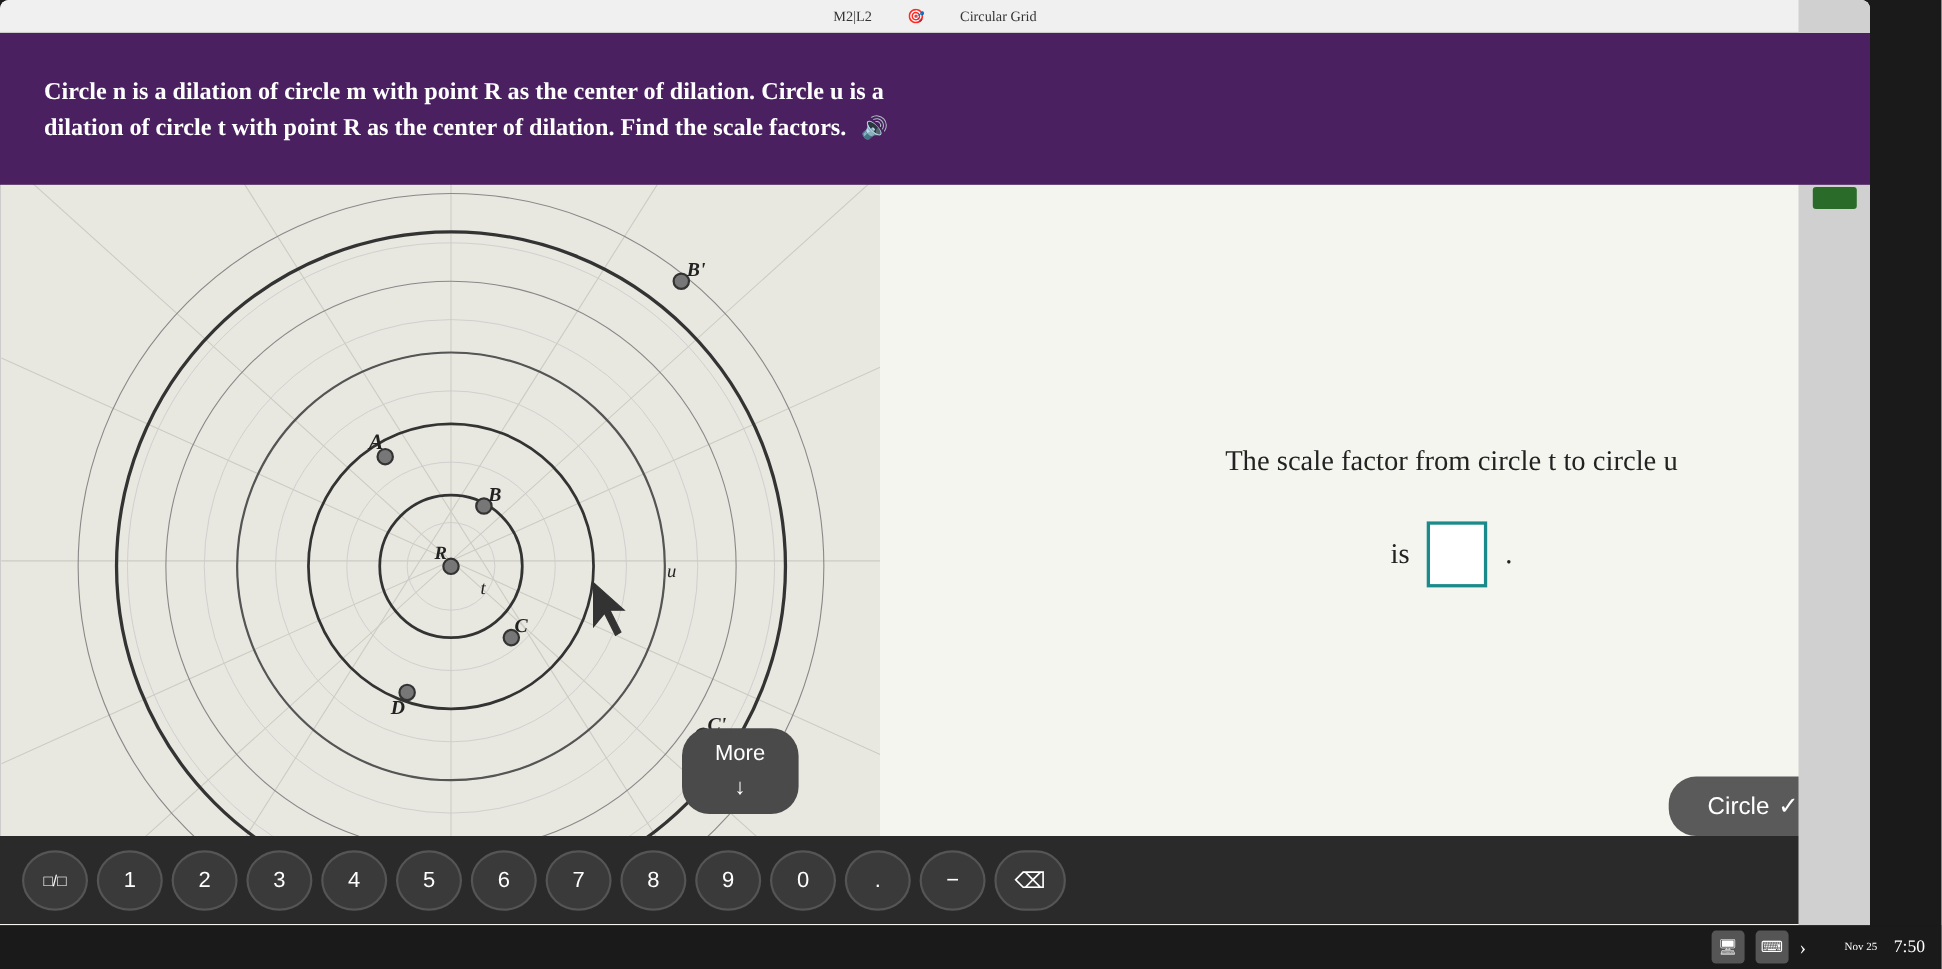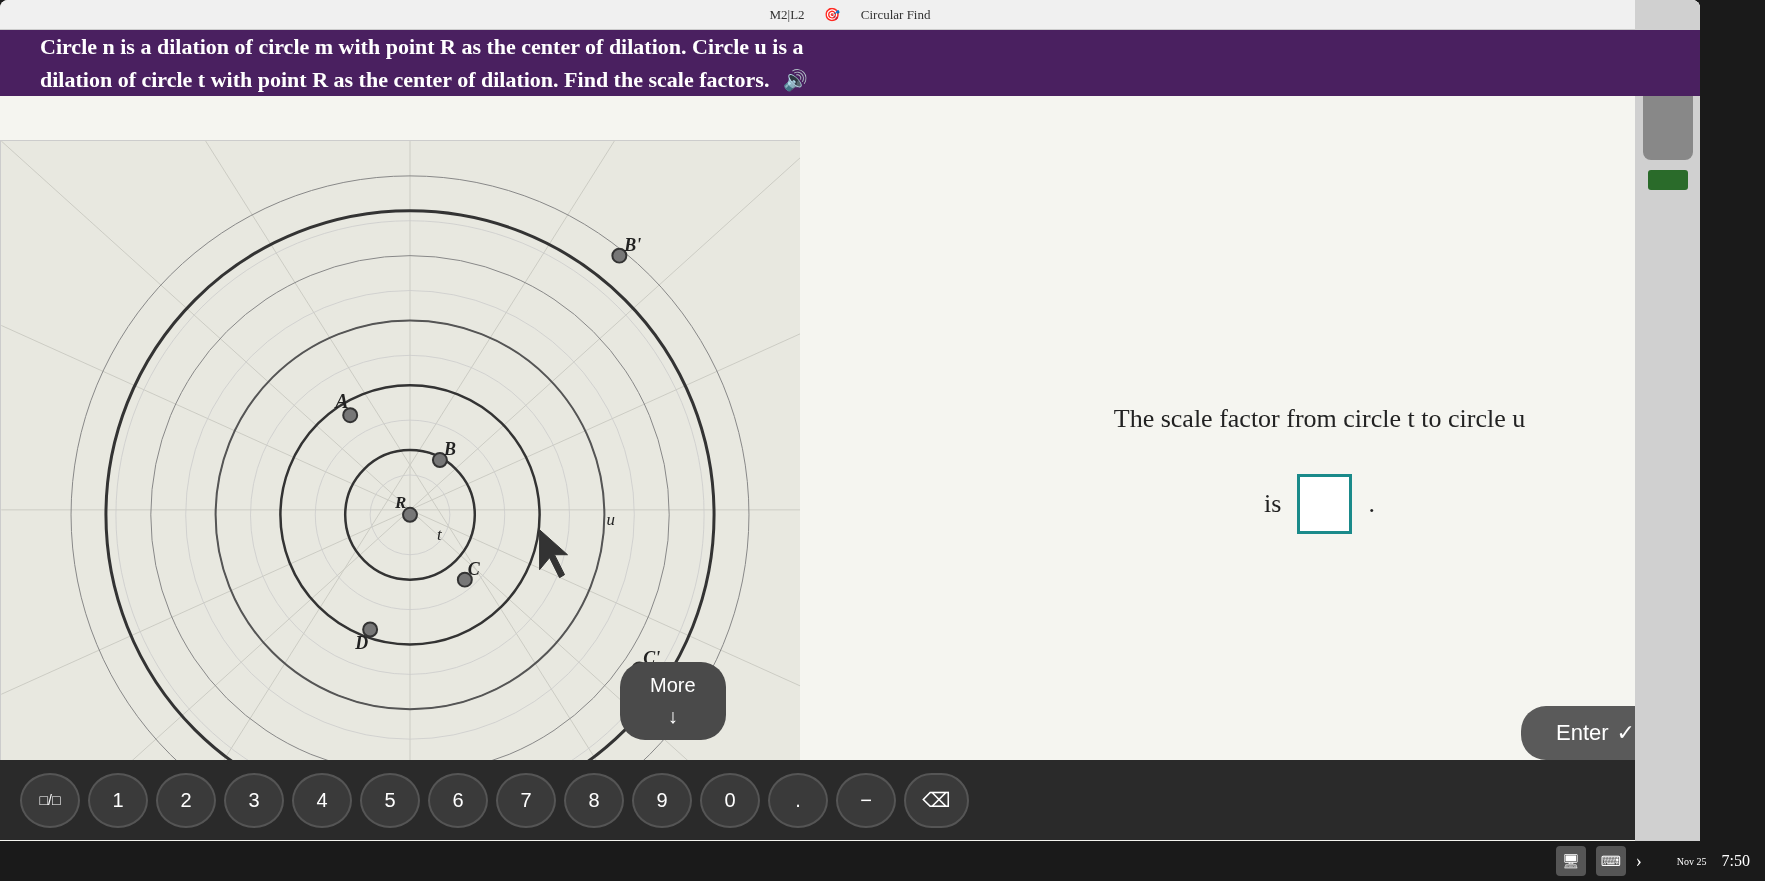--- a/index.html
+++ b/index.html
@@ -28,35 +28,35 @@
     .top-header {
       position: absolute;
       top: 0;
       left: 0;
       width: 100%;
       height: 30px;
       background: #f0f0f0;
       display: flex;
       align-items: center;
       justify-content: center;
-      gap: 20px;
+      gap: 32px;
       font-size: 13px;
       color: #333;
       border-bottom: 1px solid #ccc;
     }
 
     
     .question-banner {
       position: absolute;
       top: 30px;
       left: 0;
       width: 1700px;
       background: #4a2060;
       color: white;
-      padding: 0 40px;
+      padding: 36px 40px;
       font-size: 22px;
       font-weight: bold;
       line-height: 1.5;
       z-index: 10;
     }
 
     .question-banner .speaker-icon {
       display: inline-block;
       font-size: 20px;
       margin-left: 8px;
@@ -286,21 +286,21 @@
     }
   </style>
 </head>
 <body>
 
 <div class="main-area">
 
   <div class="top-header">
     <span>M2|L2</span>
     <span>🎯</span>
-    <span>Circular Find</span>
+    <span>Circular Grid</span>
   </div>
 
   <div class="question-banner">
     <span>Circle n is a dilation of circle m with point R as the center of dilation. Circle u is a</span><br>
     <span>dilation of circle t with point R as the center of dilation. Find the scale factors.</span>
     <span class="speaker-icon">🔊</span>
   </div>
 
   <div class="diagram-area">
     <svg class="grid-canvas" viewBox="0 0 820 650" xmlns="http://www.w3.org/2000/svg">
@@ -389,21 +389,21 @@
       <span>.</span>
     </div>
   </div>
 
   <button class="more-btn">
     <span>More</span>
     <span>↓</span>
   </button>
 
   <button class="enter-btn">
-    <span>Enter</span>
+    <span>Circle</span>
     <span>✓</span>
   </button>
 
   <div class="number-pad">
     <button class="num-btn fraction">□/□</button>
     <button class="num-btn">1</button>
     <button class="num-btn">2</button>
     <button class="num-btn">3</button>
     <button class="num-btn">4</button>
     <button class="num-btn">5</button>

